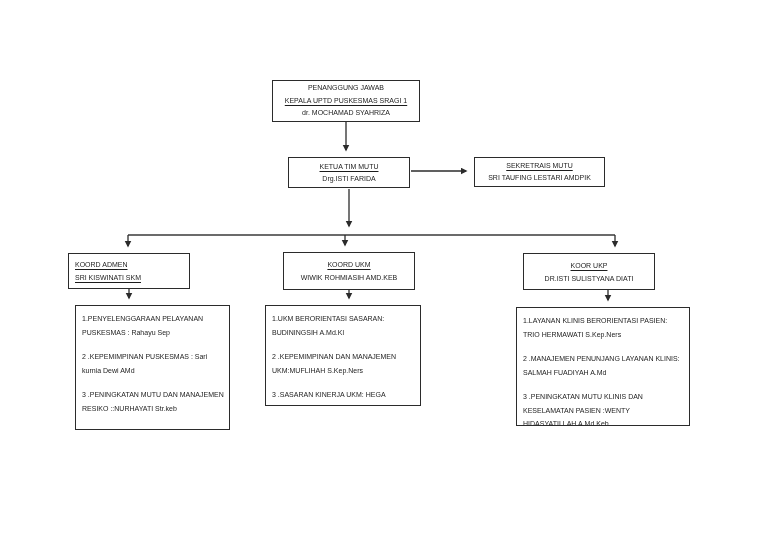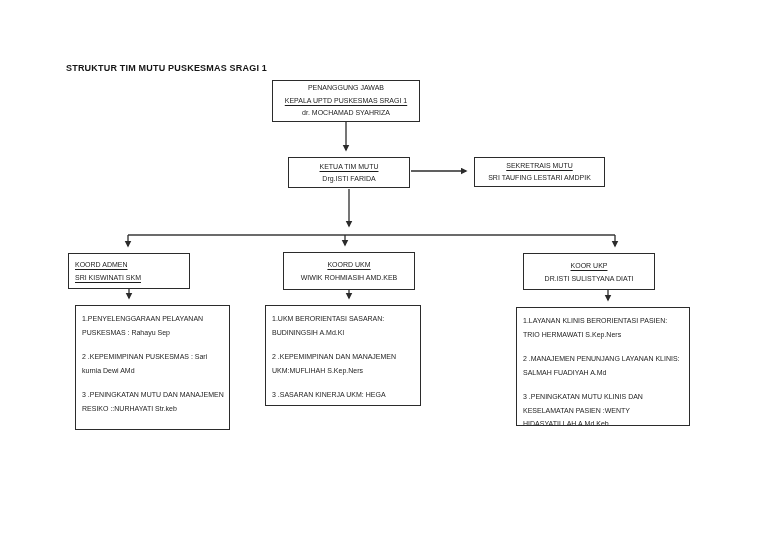--- a/index.html
+++ b/index.html
@@ -43,21 +43,20 @@
   .detail p{margin:0 0 11px 0;}
   .detail-admen{left:75px;top:305px;width:155px;height:125px;}
   .detail-ukm{left:265px;top:305px;width:156px;height:101px;}
   .detail-ukp{left:516px;top:307px;width:174px;height:119px;}
 </style>
 </head>
 <body>
 
 <div class="page">
 
-  <div class="doc-title">STRUKTUR TIM MUTU PUSKESMAS SRAGI 1</div>
 
   <svg class="connectors" width="768" height="543" viewBox="0 0 768 543">
     <defs>
       <marker id="arrow" markerUnits="userSpaceOnUse" markerWidth="8" markerHeight="8" refX="5.5" refY="3.5" orient="auto">
         <path d="M0,0 L7,3.5 L0,7 z" fill="#2b2b2b"></path>
       </marker>
     </defs>
     <line x1="346" y1="122" x2="346" y2="150" stroke="#2b2b2b" stroke-width="1.3" marker-end="url(#arrow)"></line>
     <line x1="411" y1="171" x2="466" y2="171" stroke="#2b2b2b" stroke-width="1.3" marker-end="url(#arrow)"></line>
     <line x1="349" y1="189" x2="349" y2="226" stroke="#2b2b2b" stroke-width="1.3" marker-end="url(#arrow)"></line>

